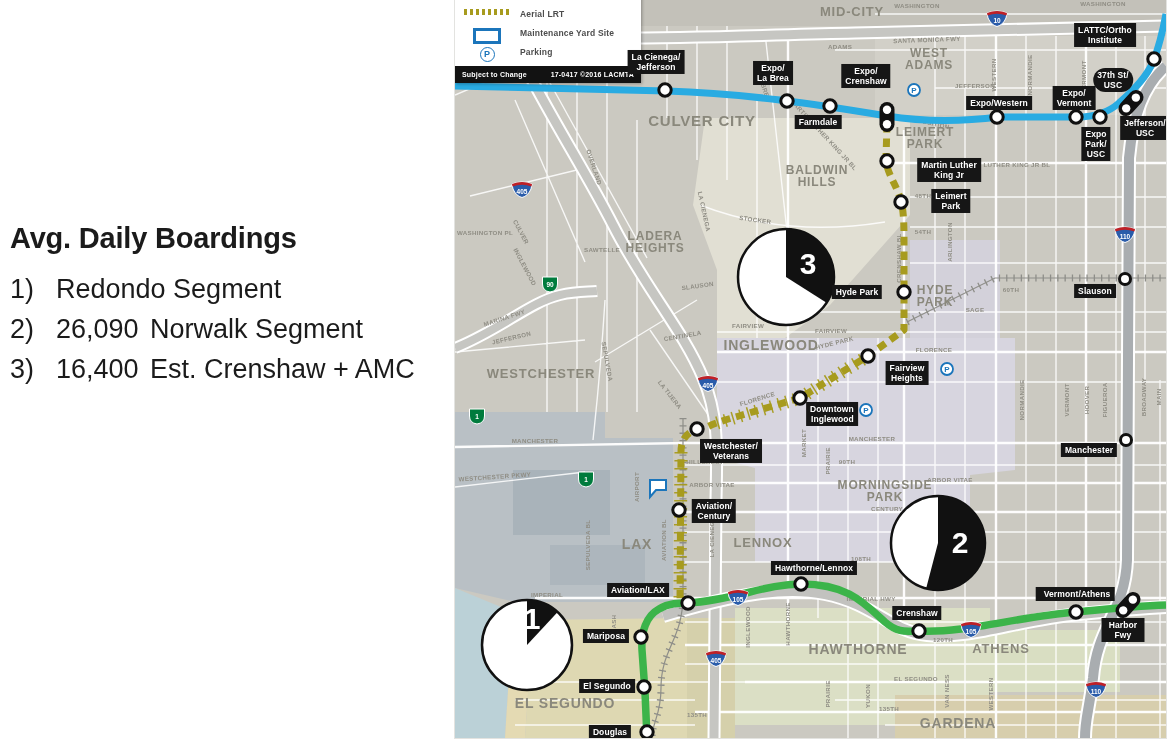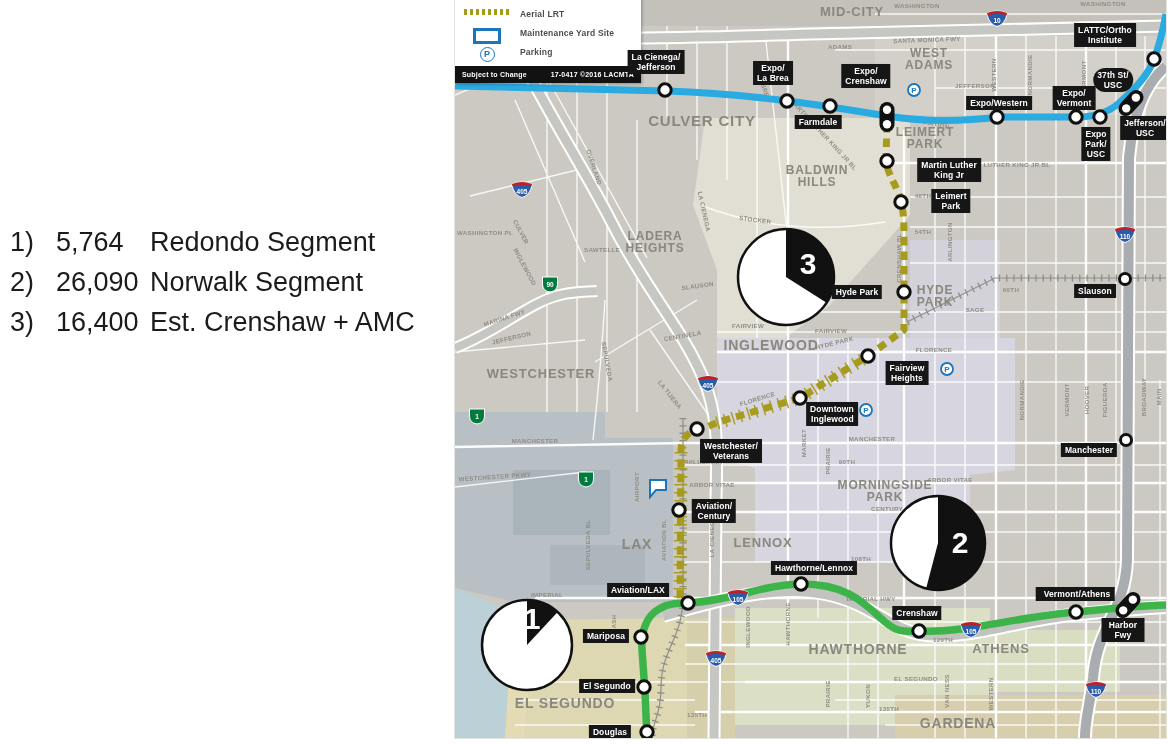--- a/index.html
+++ b/index.html
@@ -35,24 +35,24 @@
   .sw-yard{width:22px;height:10px;border:3px solid #1b75bb;background:#fff;}
   .sw-parking{width:13px;height:13px;border:1.6px solid #1b75bb;border-radius:50%;
               color:#1b75bb;font-size:9px;font-weight:bold;line-height:13px;text-align:center;}
   .lfoot{height:17px;background:#121212;color:#fff;display:flex;justify-content:space-between;
          align-items:center;padding:0 7px;font-size:7px;font-weight:bold;letter-spacing:.2px;}
 </style>
 </head>
 <body>
 
 <div class="board">
+  <h1>Avg. Daily Boardings</h1>
   <div id="blist">
       <div class="bline">
         <span class="n">1)</span>
-        <span class="v">5,764</span>
         <span class="l">Redondo Segment</span>
       </div>
       <div class="bline">
         <span class="n">2)</span>
         <span class="v">26,090</span>
         <span class="l">Norwalk Segment</span>
       </div>
       <div class="bline">
         <span class="n">3)</span>
         <span class="v">16,400</span>

